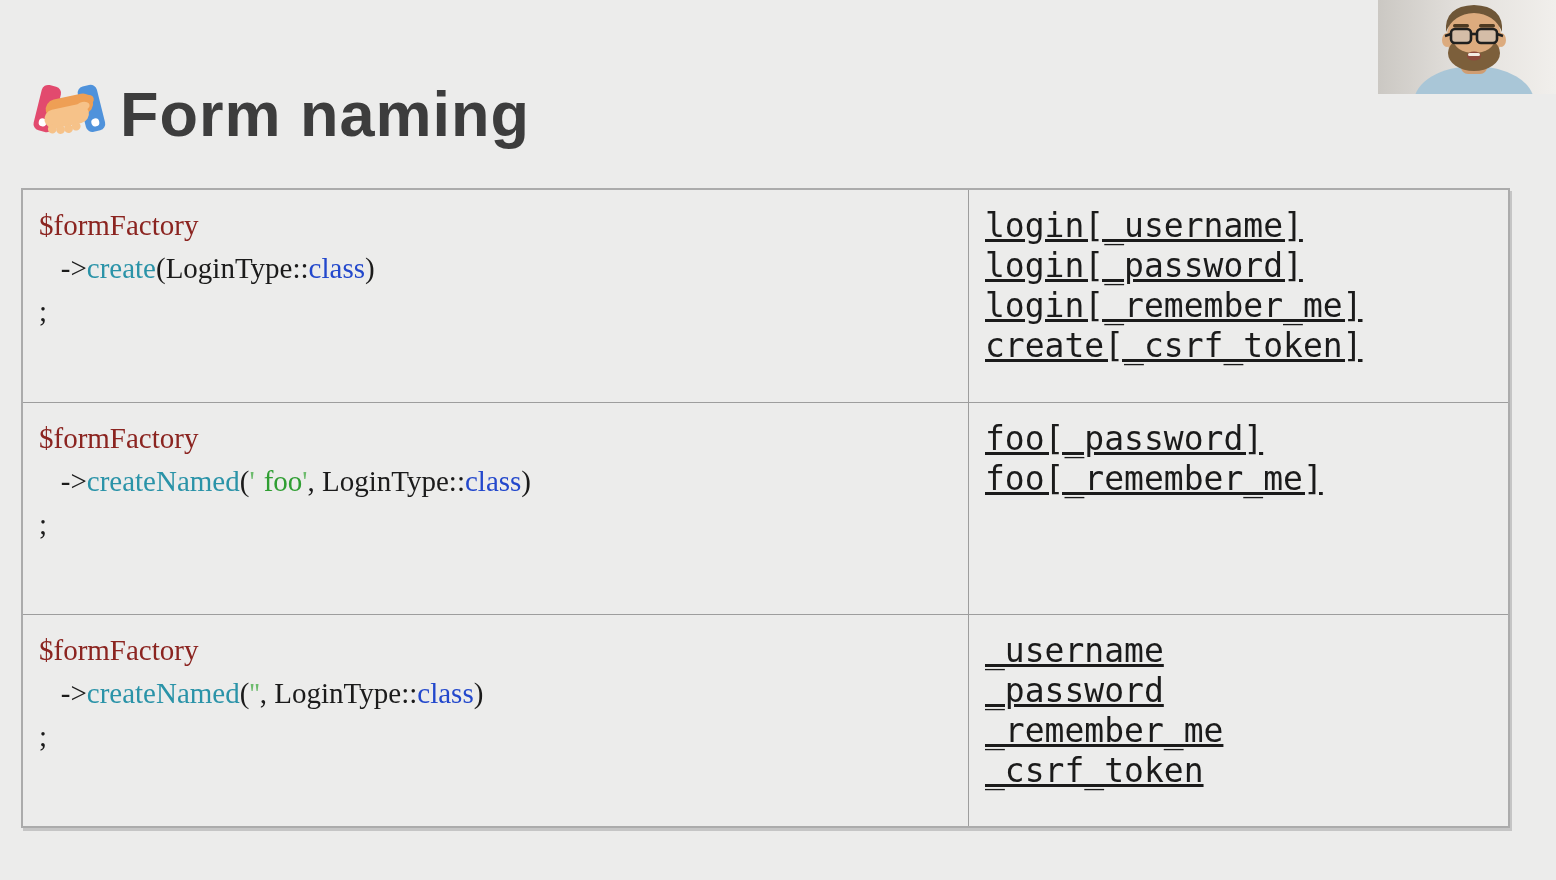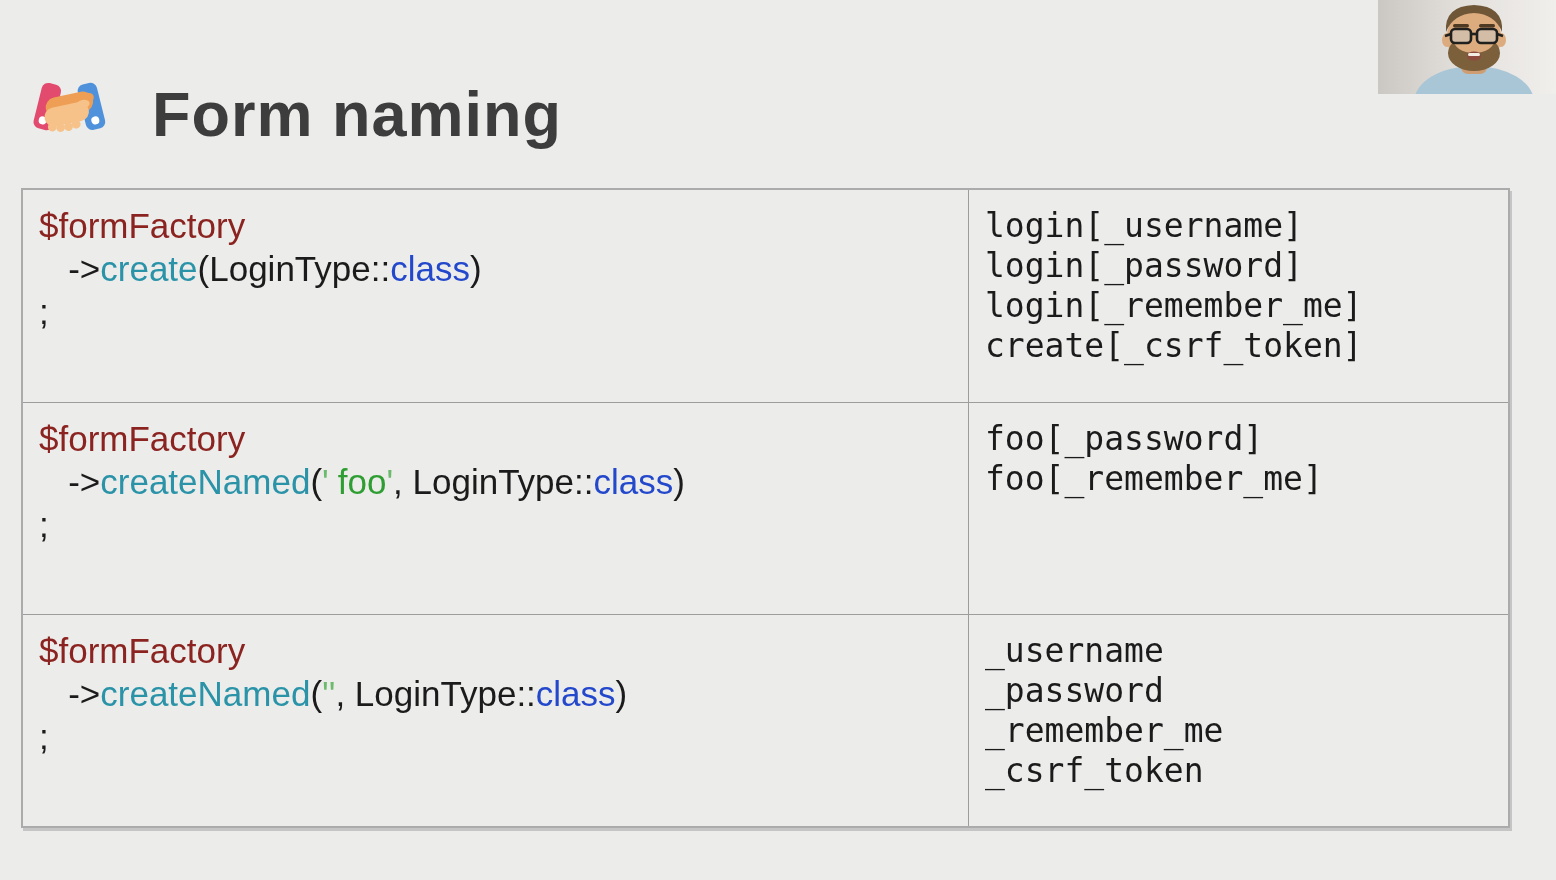--- a/index.html
+++ b/index.html
@@ -16,46 +16,46 @@
   *{margin:0;padding:0;box-sizing:border-box;}
   html,body{width:1556px;height:880px;overflow:hidden;}
   body{
     background:var(--background);
     font-family:"Liberation Sans","DejaVu Sans",sans-serif;
     position:relative;
   }
   
   .slide-header{
     position:absolute;left:18px;top:74px;height:80px;
-    display:flex;gap:32px;
+    display:flex;align-items:center;
   }
   .handshake{width:102px;height:76px;flex:0 0 auto;}
   .page-title{
     font-size:63px;font-weight:bold;color:var(--title-color);
     letter-spacing:1px;line-height:80px;white-space:nowrap;
   }
   
   .naming-table{
     position:absolute;left:21px;top:188px;width:1489px;height:640px;
     display:grid;grid-template-columns:945px 1fr;grid-auto-rows:1fr;
     border:2px solid #ababab;
     box-shadow:2px 3px 0 rgba(150,150,150,.45);
     background:var(--background);
   }
   .cell{overflow:hidden;}
   .code-cell{padding:14px 0 0 16px;}
   .out-cell{padding:16px 0 0 16px;border-left:1.5px solid var(--table-border);}
   .cell.row-sep{border-top:1.5px solid var(--table-border);}
   .code-line{
-    font-family:Liberation Sans, sans-serif;
-    font-size:35px;line-height:43px;white-space:pre;color:var(--code-plain);
+    font-family:Liberation Serif, serif;
+    font-size:29px;line-height:43px;white-space:pre;color:var(--code-plain);
   }
   .out-line{
     font-family:"DejaVu Sans Mono","Liberation Mono",monospace;
-    font-size:33px;line-height:40px;white-space:pre;color:var(--code-plain);
+    font-size:33px;line-height:40px;white-space:pre;color:var(--code-plain);text-decoration:underline;
   }
   .tok-plain{color:var(--code-plain);}
   .tok-var{color:var(--code-variable);}
   .tok-fn{color:var(--code-function);}
   .tok-kw{color:var(--code-keyword);}
   .tok-str{color:var(--code-string);margin-left:9px;}
   .tok-strq{color:var(--code-string-quote);}
   
   .webcam{
     position:absolute;left:1378px;top:0;width:178px;height:94px;

